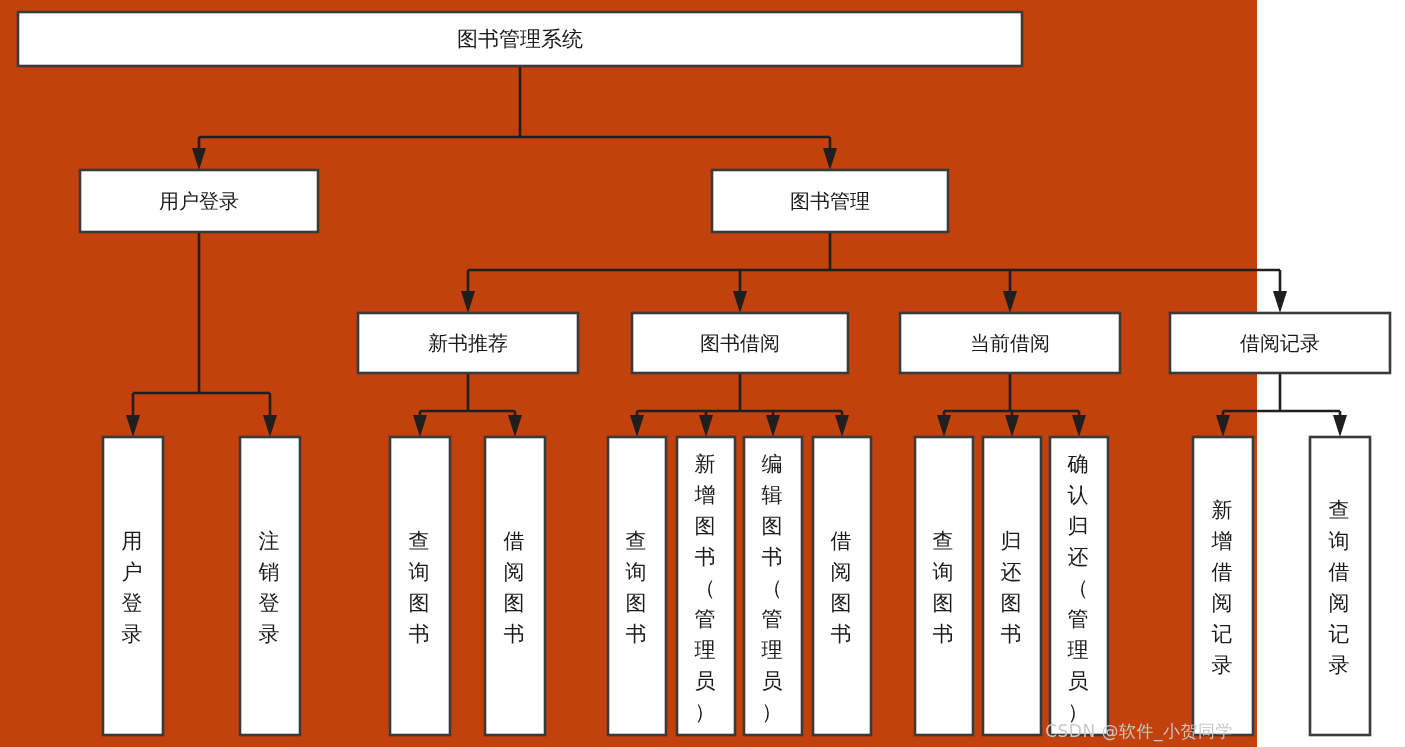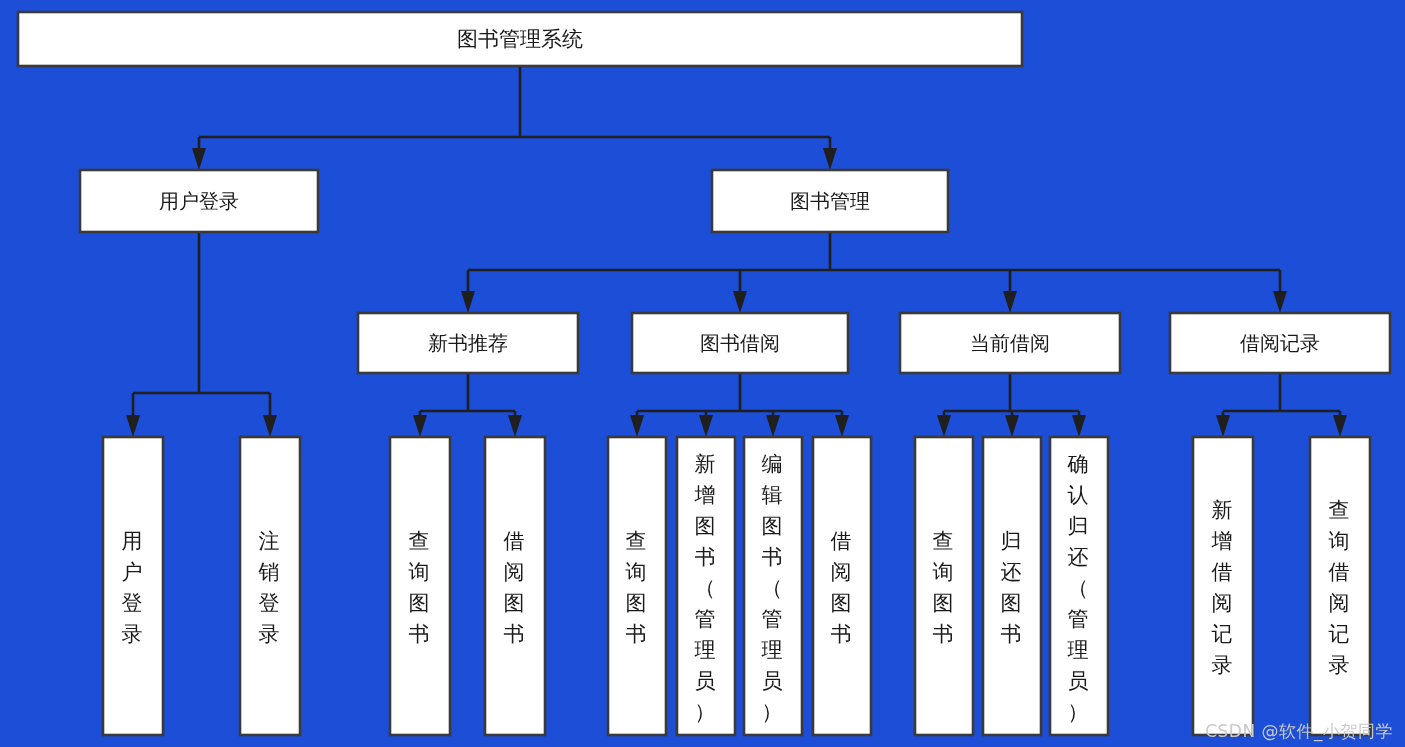--- a/index.html
+++ b/index.html
@@ -8,23 +8,23 @@
     background: #ffffff;
   }
   body {
     width: 1405px;
     height: 747px;
     font-family: "DejaVu Sans", "Liberation Sans", sans-serif;
     overflow: hidden;
   }
   #diagram-root {
     position: relative;
-    width: 1405px;
+    width: 1257px;
     height: 747px;
-    background: #1d4ed8;
+    background: #c2410c;
   }
   svg#tree-svg {
     position: absolute;
     left: 0;
     top: 0;
     width: 1405px;
     height: 747px;
     display: block;
   }
   .node-box {
@@ -52,21 +52,21 @@
   .node-label.root-label { font-size: 21px; }
   .leaf-label {
     fill: #1a1a1a;
     font-family: "DejaVu Sans", "Liberation Sans", sans-serif;
     font-size: 21px;
     letter-spacing: 2px;
     text-anchor: middle;
   }
   .watermark {
     position: absolute;
-    right: 12px;
+    right: 24px;
     bottom: 4px;
     font-family: "DejaVu Sans", "Liberation Sans", sans-serif;
     font-size: 17px;
     color: #c9c9c9;
     white-space: nowrap;
     letter-spacing: 0.5px;
     pointer-events: none;
   }
 </style>
 </head>

